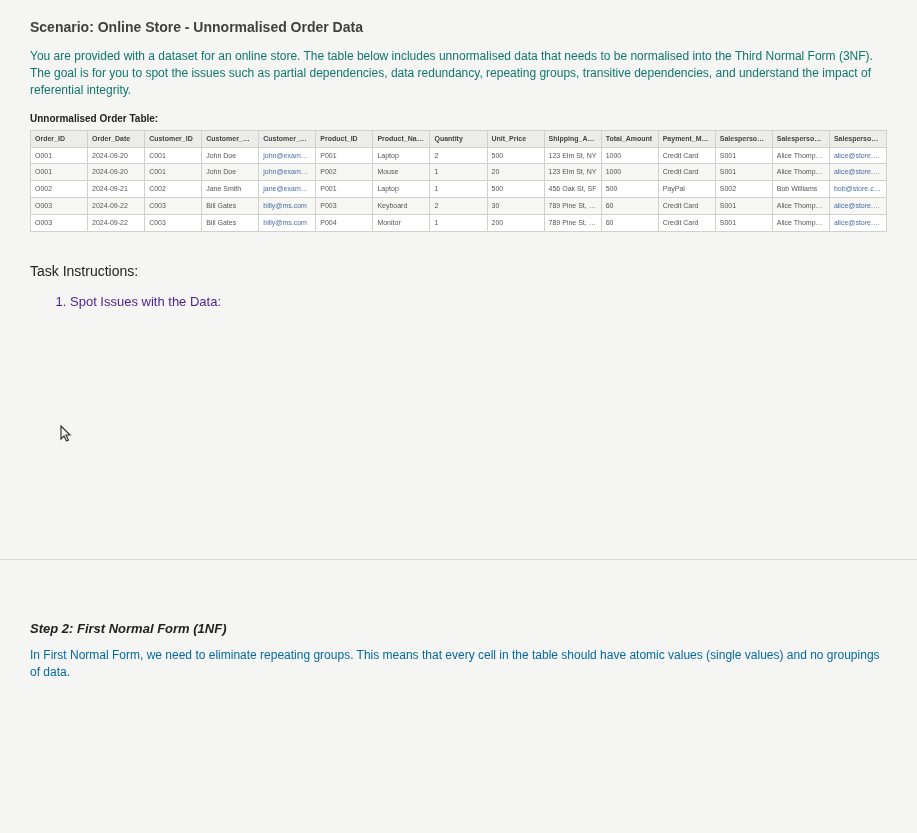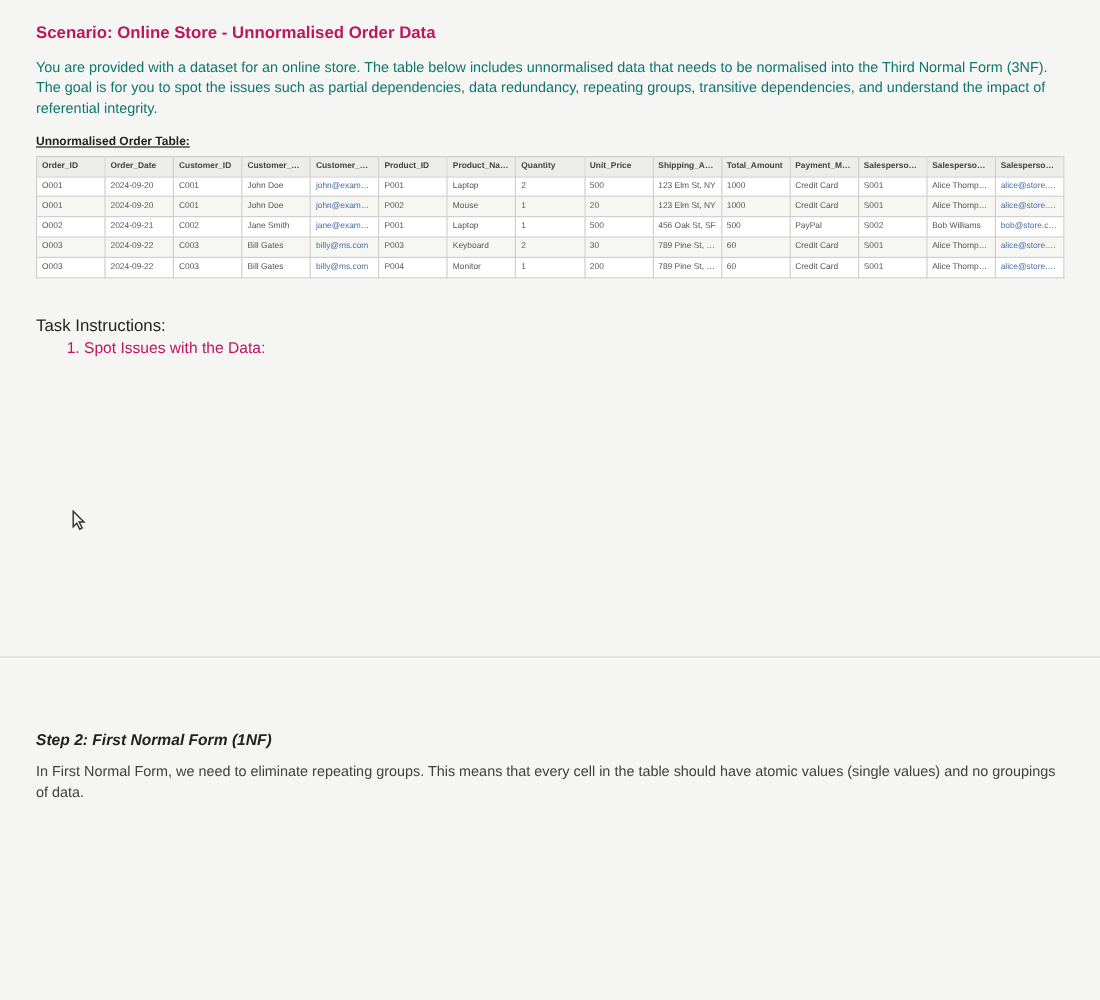--- a/index.html
+++ b/index.html
@@ -9,34 +9,33 @@
     color: #333;
     width: 917px;
     padding: 18px 30px;
     font-size: 12px;
     line-height: 1.4;
   }
   .scenario-title {
     font-size: 14px;
     font-weight: 600;
     margin-bottom: 10px;
-    color: #be185d;
+    color: #404040;
   }
   .intro {
     font-size: 12px;
     color: #0f766e;
     margin-bottom: 12px;
     line-height: 1.45;
   }
   .table-label {
     font-size: 10px;
     font-weight: 700;
     color: #222;
     margin-bottom: 4px;
-    text-decoration: underline;
   }
   table {
     border-collapse: collapse;
     width: 100%;
     table-layout: fixed;
     font-size: 7px;
     background: #fff;
   }
   th, td {
     border: 1px solid #d0d0cc;
@@ -53,26 +52,26 @@
   }
   td { color: #555; }
   .email { color: #4a6fa5; }
   tbody tr:nth-child(even) { background: #f6f6f3; }
 
   .task-head {
     font-size: 14px;
     font-weight: 400;
     color: #222;
     margin-top: 30px;
-    margin-bottom: 0;
+    margin-bottom: 12px;
   }
   .task-list { margin-left: 40px; }
   .task-item {
     font-size: 13px;
-    color: #be185d;
+    color: #4c1d95;
     margin-bottom: 8px;
   }
 
   .cursor {
     position: absolute;
     left: 60px;
     top: 425px;
     font-size: 16px;
     color: #222;
     pointer-events: none;
@@ -90,21 +89,21 @@
 
   .step2-head {
     font-size: 13px;
     font-weight: 600;
     color: #222;
     margin-bottom: 8px;
     font-style: italic;
   }
   .step2-body {
     font-size: 12px;
-    color: #404040;
+    color: #0369a1;
     line-height: 1.45;
     margin-bottom: 20px;
   }
 </style>
 </head>
 <body>
 
 <div class="scenario-title">Scenario: Online Store - Unnormalised Order Data</div>
 
 <p class="intro">You are provided with a dataset for an online store. The table below includes unnormalised data that needs to be normalised into the Third Normal Form (3NF). The goal is for you to spot the issues such as partial dependencies, data redundancy, repeating groups, transitive dependencies, and understand the impact of referential integrity.</p>

